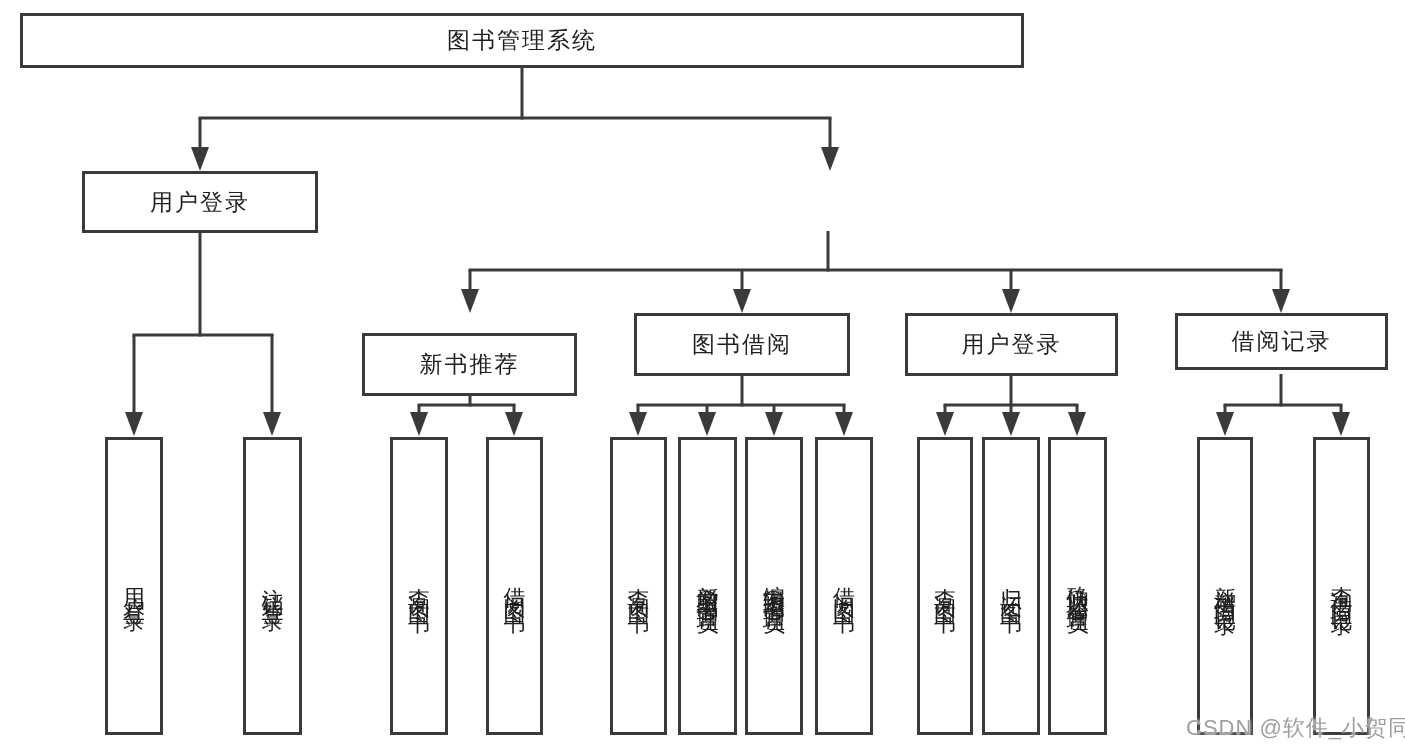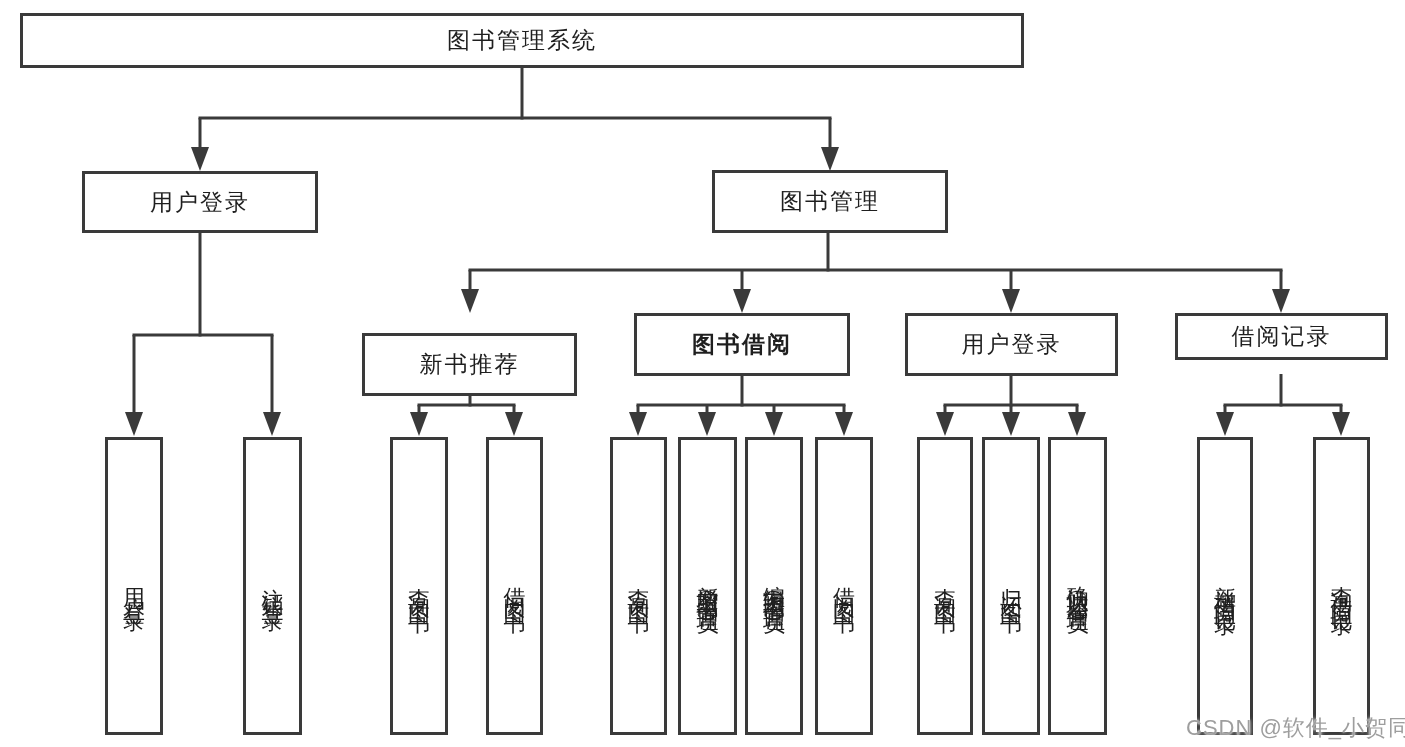--- a/index.html
+++ b/index.html
@@ -95,26 +95,25 @@
       <polygon points="1002,412 1020,412 1011,436"></polygon>
       <polygon points="1068,412 1086,412 1077,436"></polygon>
       <polygon points="1216,412 1234,412 1225,436"></polygon>
       <polygon points="1332,412 1350,412 1341,436"></polygon>
     </g>
   </svg>
 
   <div class="node hnode" style="left:20px;top:13px;width:1004px;height:55px;">图书管理系统</div>
 
   <div class="node hnode" style="left:82px;top:171px;width:236px;height:62px;">用户登录</div>
-  <div class="node hnode" style="left:712px;top:170px;width:236px;height:63px;">图书管理</div>
 
   <div class="node hnode" style="left:362px;top:313px;width:215px;height:63px;margin-top:20px;">新书推荐</div>
-  <div class="node hnode" style="left:634px;top:313px;width:216px;height:63px;font-weight:bold;">图书借阅</div>
+  <div class="node hnode" style="left:634px;top:313px;width:216px;height:63px;">图书借阅</div>
   <div class="node hnode" style="left:905px;top:313px;width:213px;height:63px;">用户登录</div>
-  <div class="node hnode" style="left:1175px;top:313px;width:213px;height:47px;">借阅记录</div>
+  <div class="node hnode" style="left:1175px;top:313px;width:213px;height:57px;">借阅记录</div>
 
   <div class="node vnode" style="left:105px;top:437px;width:58px;height:298px;">用户登录</div>
   <div class="node vnode" style="left:243px;top:437px;width:59px;height:298px;">注销登录</div>
 
   <div class="node vnode" style="left:390px;top:437px;width:58px;height:298px;">查询图书</div>
   <div class="node vnode" style="left:486px;top:437px;width:57px;height:298px;">借阅图书</div>
 
   <div class="node vnode" style="left:610px;top:437px;width:57px;height:298px;">查询图书</div>
   <div class="node vnode" style="left:678px;top:437px;width:59px;height:298px;letter-spacing:4px;">新增图书（管理员）</div>
   <div class="node vnode" style="left:745px;top:437px;width:58px;height:298px;letter-spacing:4px;">编辑图书（管理员）</div>

